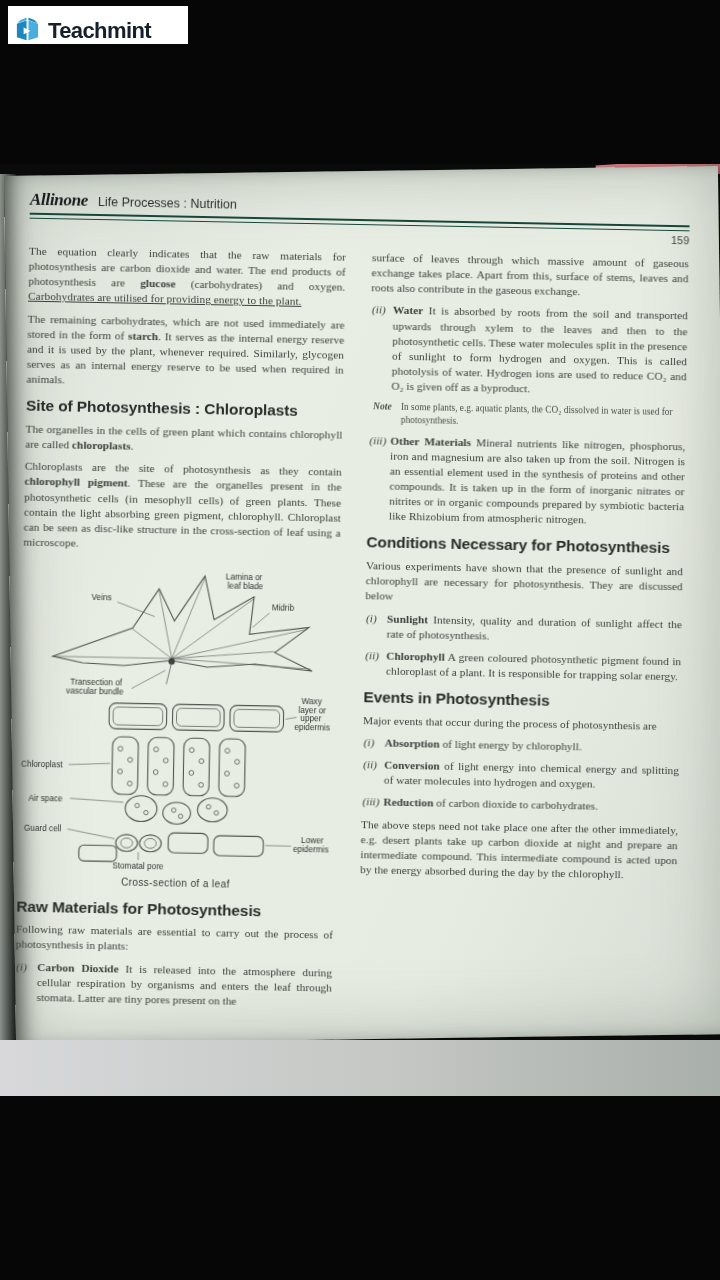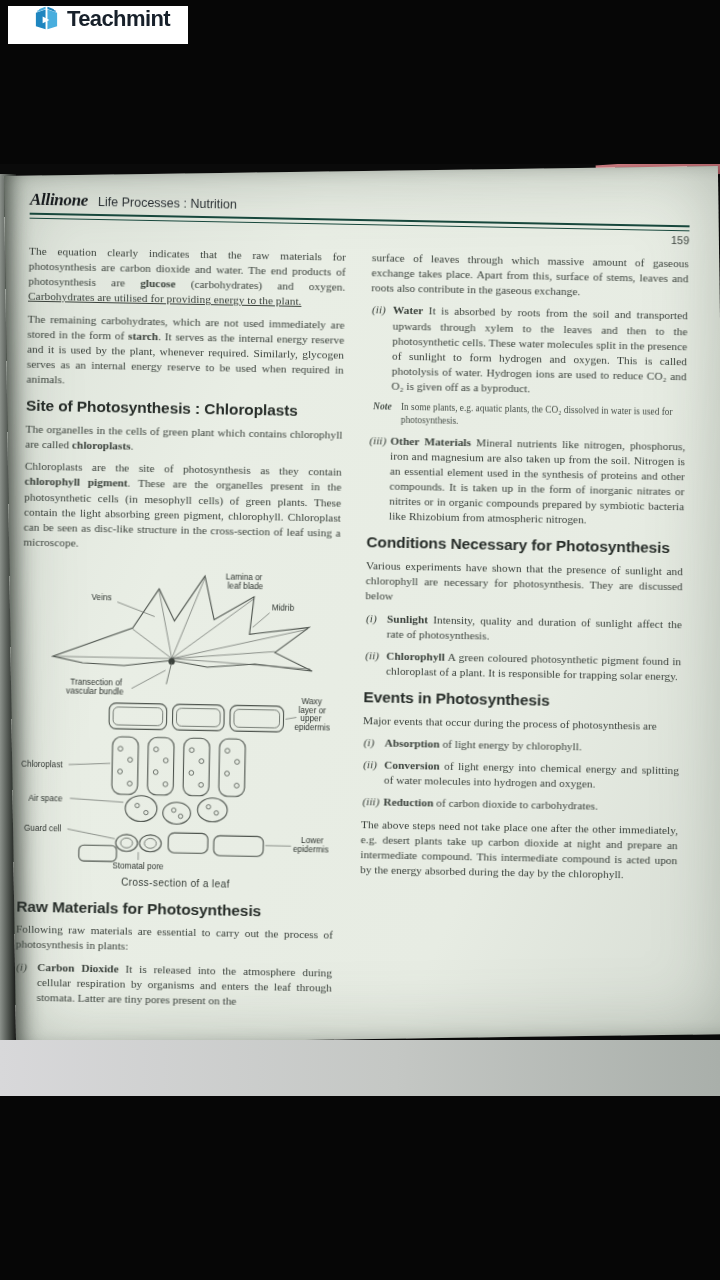--- a/index.html
+++ b/index.html
@@ -1,21 +1,21 @@
 <!DOCTYPE html>
 <html><head>
 <meta charset="utf-8">
 <style>
   html,body{margin:0;padding:0;}
   body{width:720px;height:1280px;background:#060606;overflow:hidden;position:relative;
        font-family:"Liberation Serif",serif;}
 
   
   .brandbar{position:absolute;left:8px;top:6px;width:180px;height:38px;background:#ffffff;
-            display:flex;align-items:flex-start;gap:7px;padding:0 25px;box-sizing:border-box;z-index:5;}
+            display:flex;align-items:flex-end;gap:7px;padding:0 6px;box-sizing:border-box;z-index:5;}
   .brand-name{font-family:"Liberation Sans",sans-serif;font-weight:700;font-size:22px;
               color:#17202a;letter-spacing:-0.6px;}
 
   
   .photo{position:absolute;left:0;top:164px;width:720px;height:932px;overflow:hidden;background:#0a0a0a;}
   .edge-strip{position:absolute;left:0;top:10px;width:16px;height:885px;
               background:linear-gradient(90deg,#8b918b,#3a3f3a 70%,#171917);}
   .pink-sliver{position:absolute;right:-6px;top:-3px;width:130px;height:17px;
                background:linear-gradient(#c8797e,#8e4a50);transform:rotate(-4deg);}
   .paper{position:absolute;left:10px;top:12px;width:714px;height:868px;

